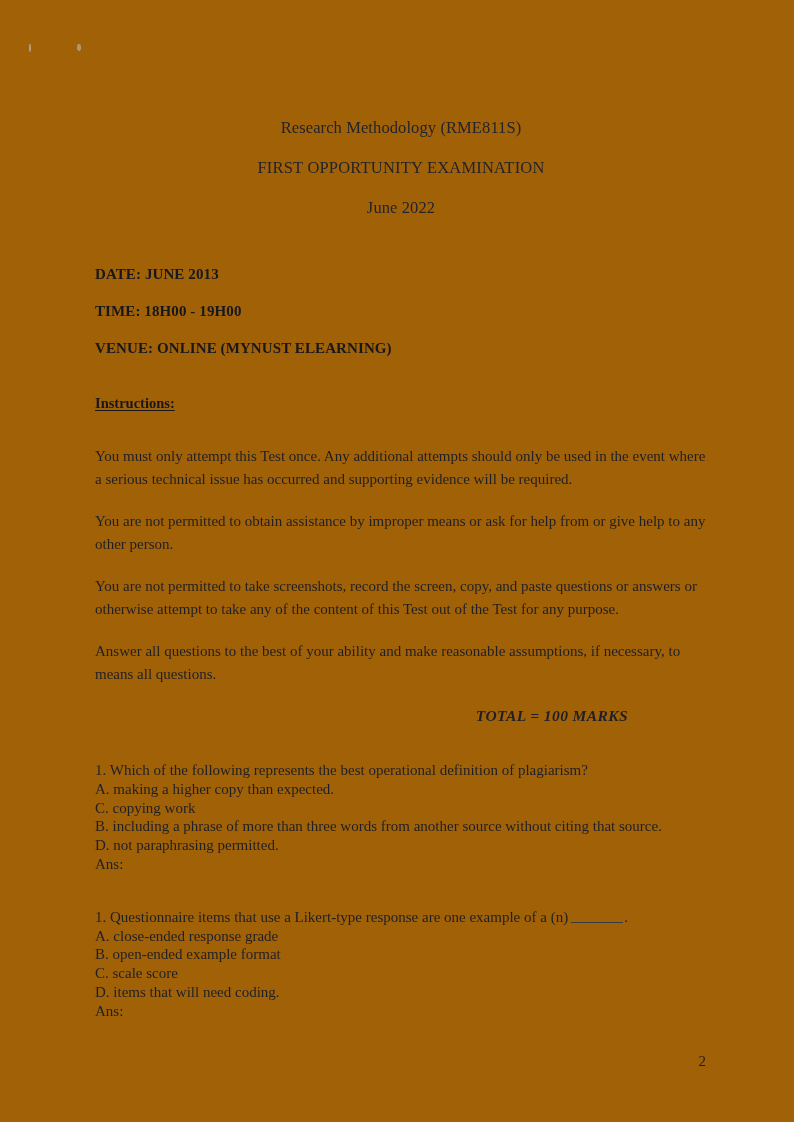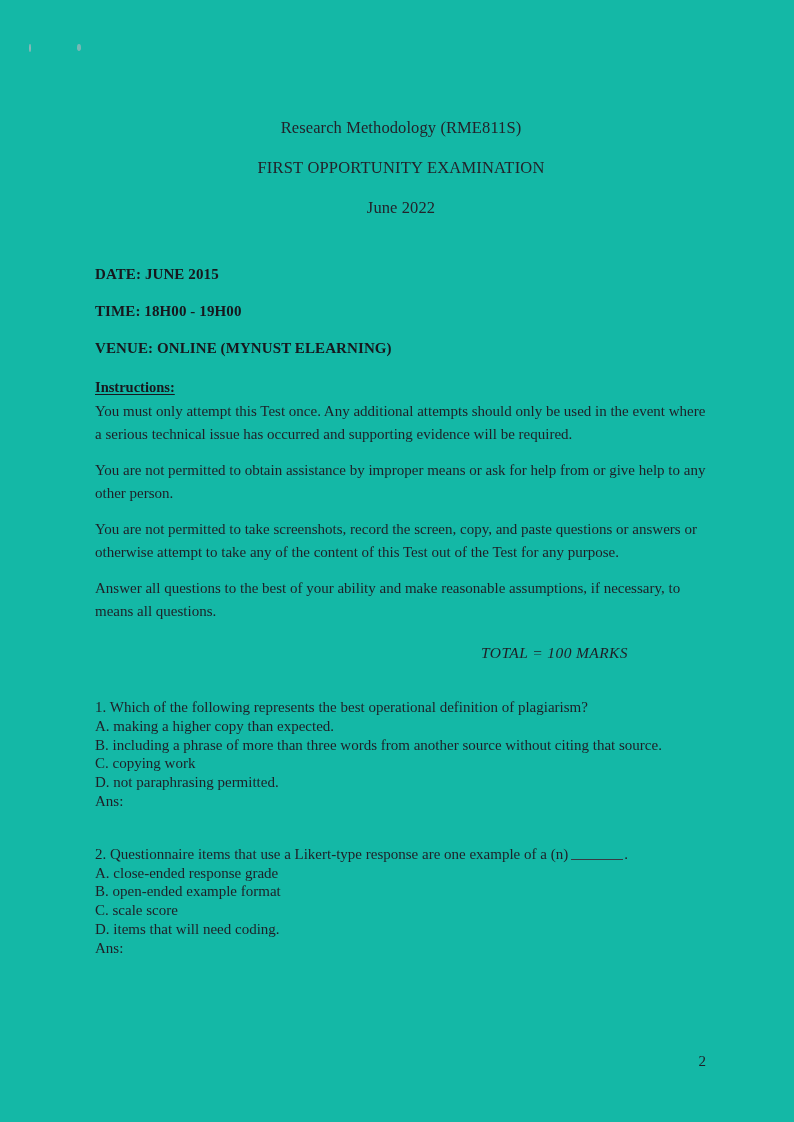--- a/index.html
+++ b/index.html
@@ -12,21 +12,21 @@
     height: 1122px;
     position: relative;
     font-family: "Liberation Serif", "DejaVu Serif", serif;
     color: #1c1c22;
     overflow: hidden;
   }
 
   .page {
     position: absolute;
     inset: 0;
-    background: #14b8a6;
+    background: #a16207;
   }
 
   
   .speck {
     position: absolute;
     background: #b9b9bf;
     border-radius: 40%;
   }
   .speck.s1 { left: 29px; top: 44px;  width: 2px; height: 8px; opacity: .72; }
   .speck.s2 { left: 77px; top: 44px;  width: 4px; height: 7px; opacity: .60; }
@@ -60,45 +60,46 @@
   .meta-line {
     font-weight: bold;
     font-size: 15px;
     line-height: 37px;
     letter-spacing: .1px;
     color: #17171d;
   }
 
   
   .instructions-heading {
-    margin-top: 12px;
+    margin-top: 28px;
     font-weight: bold;
     font-size: 14.5px;
     text-decoration: underline;
     text-underline-offset: 2px;
     color: #17171d;
   }
 
   .para {
-    margin-top: 4px;
+    margin-top: 33px;
     font-size: 15px;
     line-height: 22.5px;
     color: #1f1f27;
     text-align: left;
   }
-  .para.tight { margin-top: 14px; }
+  .para.tight { margin-top: 20px; }
 
   .total-line {
     margin-top: 22px;
     text-align: right;
     padding-right: 79px;
     font-style: italic;
     font-size: 15.5px;
     letter-spacing: .4px;
     color: #1f1f27;
+    font-weight: bold;
   }
 
   
   .question-block {
     margin-top: 36px;
   }
   .question-block.second {
     margin-top: 34px;
   }
   .q-line {
@@ -134,45 +135,45 @@
 
   <div class="content">
 
     <div class="title-block">
       <div class="title-line">Research Methodology (RME811S)</div>
       <div class="title-line caps">FIRST OPPORTUNITY EXAMINATION</div>
       <div class="title-line">June 2022</div>
     </div>
 
     <div class="meta">
-      <div class="meta-line">DATE:  JUNE 2015</div>
+      <div class="meta-line">DATE:  JUNE 2013</div>
       <div class="meta-line">TIME: 18H00 - 19H00</div>
       <div class="meta-line">VENUE: ONLINE (MYNUST ELEARNING)</div>
     </div>
 
     <div class="instructions-heading">Instructions:</div>
 
     <div class="para">You must only attempt this Test once. Any additional attempts should only be used in the event where a serious technical issue has occurred and supporting evidence will be required.</div>
     <div class="para tight">You are not permitted to obtain assistance by improper means or ask for help from or give help to any other person.</div>
     <div class="para tight">You are not permitted to take screenshots, record the screen, copy, and paste questions or answers or otherwise attempt to take any of the content of this Test out of the Test for any purpose.</div>
     <div class="para tight">Answer all questions to the best of your ability and make reasonable assumptions, if necessary, to means all questions.</div>
 
     <div class="total-line">TOTAL = 100 MARKS</div>
 
     <div class="question-block">
       <div class="q-line">1. Which of the following represents the best operational definition of plagiarism?</div>
       <div class="q-line">A. making a higher copy than expected.</div>
+      <div class="q-line">C. copying work</div>
       <div class="q-line">B. including a phrase of more than three words from another source without citing that source.</div>
-      <div class="q-line">C. copying work</div>
       <div class="q-line">D. not paraphrasing permitted.</div>
       <div class="q-line">Ans:</div>
     </div>
 
     <div class="question-block second">
-      <div class="q-line"><span>2. Questionnaire items that use a Likert-type response are one example of a (n)</span><span class="blank-rule"></span><span>.</span></div>
+      <div class="q-line"><span>1. Questionnaire items that use a Likert-type response are one example of a (n)</span><span class="blank-rule"></span><span>.</span></div>
       <div class="q-line">A. close-ended response grade</div>
       <div class="q-line">B. open-ended example format</div>
       <div class="q-line">C. scale score</div>
       <div class="q-line">D. items that will need coding.</div>
       <div class="q-line">Ans:</div>
     </div>
 
   </div>
 
   <div class="page-number">2</div>

